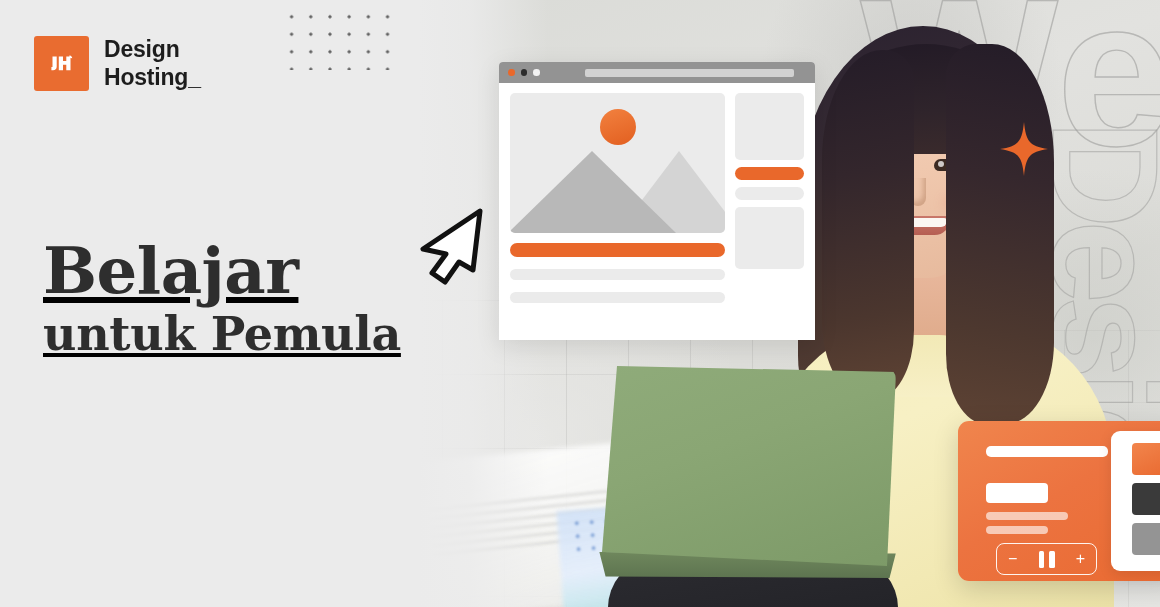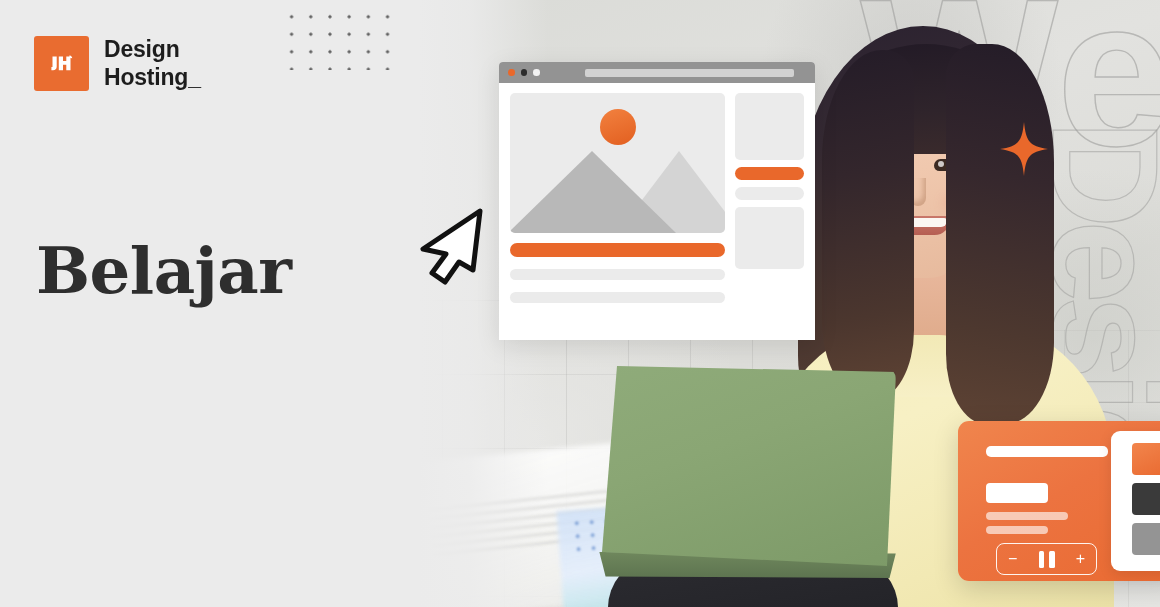--- a/index.html
+++ b/index.html
@@ -133,21 +133,21 @@
     font-family: "Liberation Sans", sans-serif;
     font-weight: 700;
     font-size: 23px;
     line-height: 1.18;
     color: #1d1d1d;
     letter-spacing: -.2px;
     white-space: pre;
   }
 
   
-  .headline { position: absolute; left: 36px; top: 238px; }
+  .headline { position: absolute; left: 43px; top: 238px; text-decoration: underline; }
   .hl-big {
     font-family: "DejaVu Serif", "Liberation Serif", serif;
     font-weight: 700;
     font-size: 64px;
     line-height: 1.02;
     color: #2e2e2e;
     letter-spacing: -.5px;
   }
   .hl-small {
     font-family: "DejaVu Serif", "Liberation Serif", serif;
@@ -415,20 +415,21 @@
         <path d="M13.8 23.3V9.5H18v4.6h3.3V9.5h4.2v13.8h-4.2v-5.5H18v5.5h-4.2z" fill="#fff"></path>
         <path d="M24.6 8.2c1.6.4 2.6 1.6 2.6 3.1l-2.9-.6.3-2.5z" fill="#fff"></path>
       </svg>
     </div>
     <div class="logo-words"><span>Design</span>
 <span>Hosting_</span></div>
   </div>
 
   <div class="headline">
     <div class="hl-big">Belajar</div>
+    <div class="hl-small">untuk Pemula</div>
   </div>
 
   <div class="cursor">
     <svg width="72" height="78" viewBox="0 0 72 78">
       <path d="M65 4 L8 42 L31 47 L17 66 L30 75 L44 55 L58 63 Z" fill="#ffffff" stroke="#111111" stroke-width="5" stroke-linejoin="round"></path>
     </svg>
   </div>
 
   <div class="browser">
     <div class="browser-bar">

